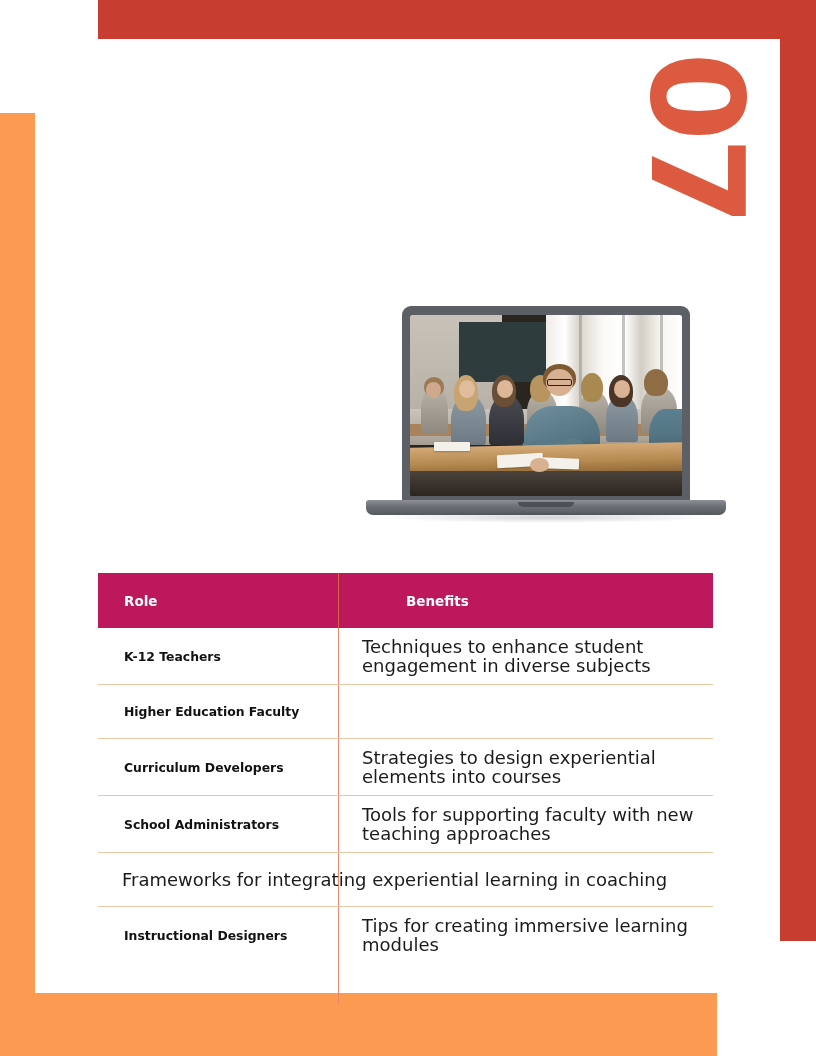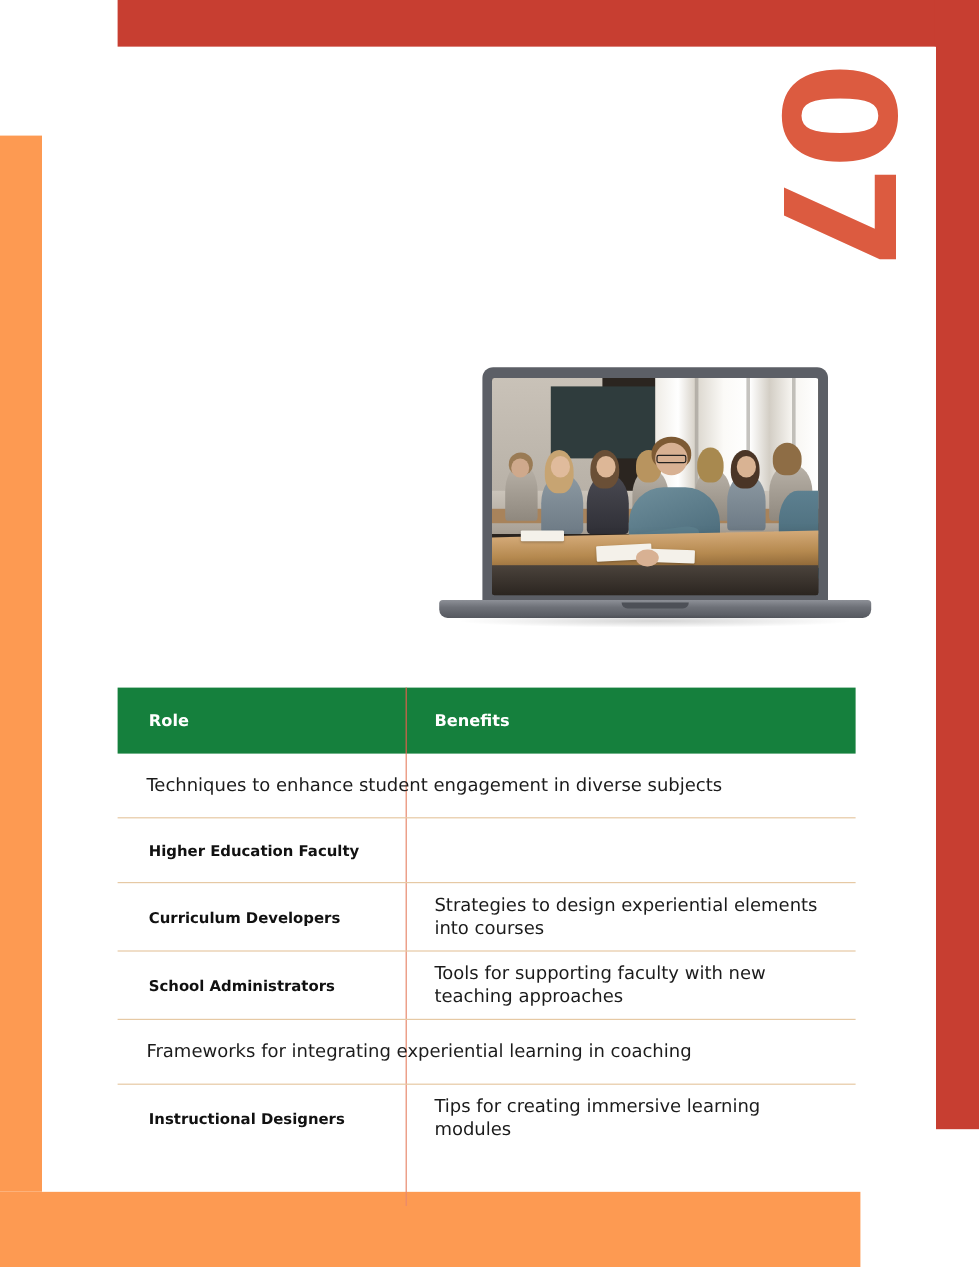--- a/index.html
+++ b/index.html
@@ -219,21 +219,22 @@
   
   .table {
     position: absolute;
     left: 98px;
     top: 573px;
     width: 615px;
   }
   .t-head {
     display: flex;
     height: 55px;
-    background: #15803d;
+    background: #be185d;
+    gap: 44px;
   }
   .t-head .th {
     display: flex;
     align-items: center;
     font-family: "DejaVu Sans", sans-serif;
     font-weight: 700;
     font-size: 13.5px;
     color: #ffffff;
     padding-left: 26px;
   }
@@ -260,21 +261,21 @@
     font-weight: 700;
     font-size: 12.4px;
     line-height: 17px;
     color: #111111;
   }
   .t-row .td.c2 {
     flex: 1;
     padding-left: 24px;
     padding-right: 18px;
     font-family: "DejaVu Sans", sans-serif;
-    font-size: 15px;
+    font-size: 18px;
     line-height: 19px;
     color: #1b1b1b;
   }
   
   .t-divider {
     position: absolute;
     left: 240px;
     top: 55px;
     width: 1.3px;
     height: 377px;
@@ -372,20 +373,21 @@
 
   <div class="table">
     <div class="t-head">
       <div class="th c1">Role</div>
       <div class="th c2">Benefits</div>
     </div>
     <div class="t-divider-head"></div>
     <div class="t-divider"></div>
 
     <div class="t-row">
+      <div class="td c1">K-12 Teachers</div>
       <div class="td c2">Techniques to enhance student engagement in diverse subjects</div>
     </div>
     <div class="t-row">
       <div class="td c1">Higher Education Faculty</div>
     </div>
     <div class="t-row">
       <div class="td c1">Curriculum Developers</div>
       <div class="td c2">Strategies to design experiential elements into courses</div>
     </div>
     <div class="t-row">

